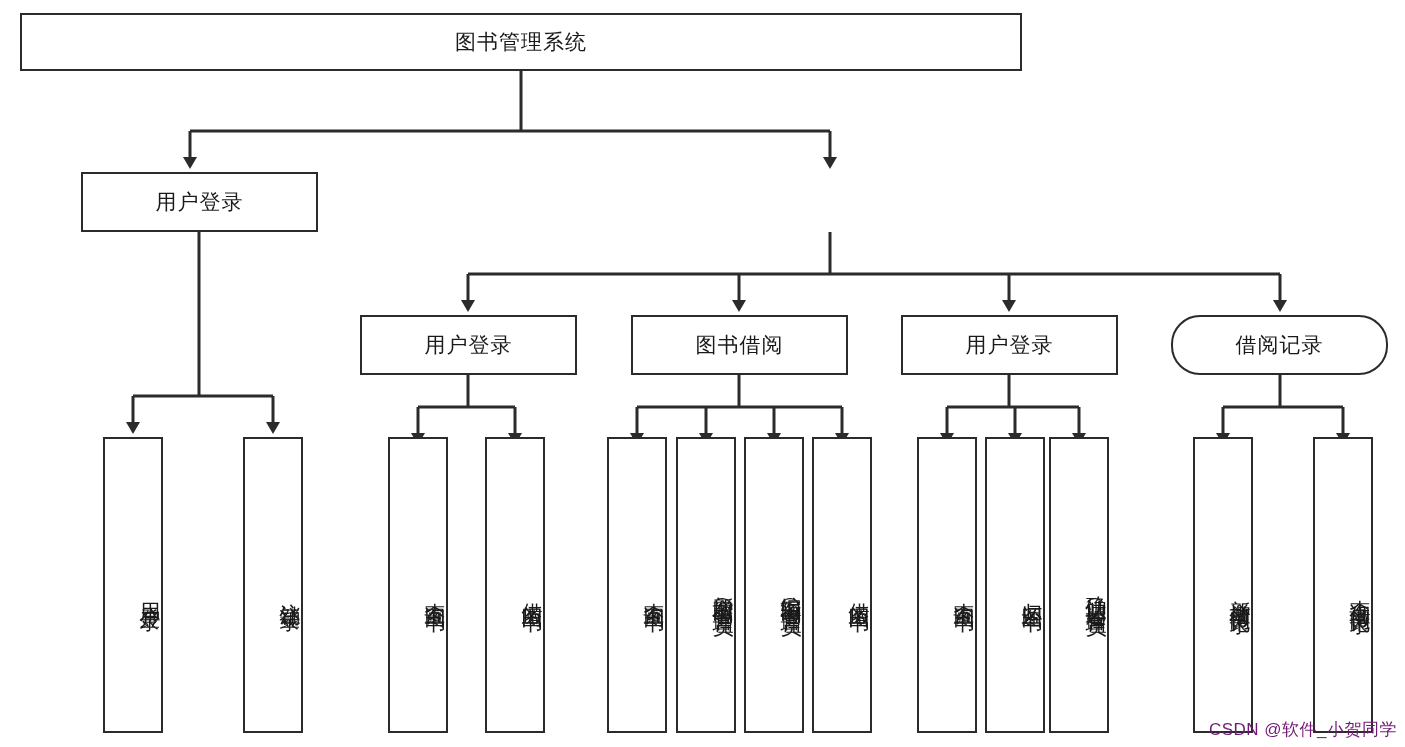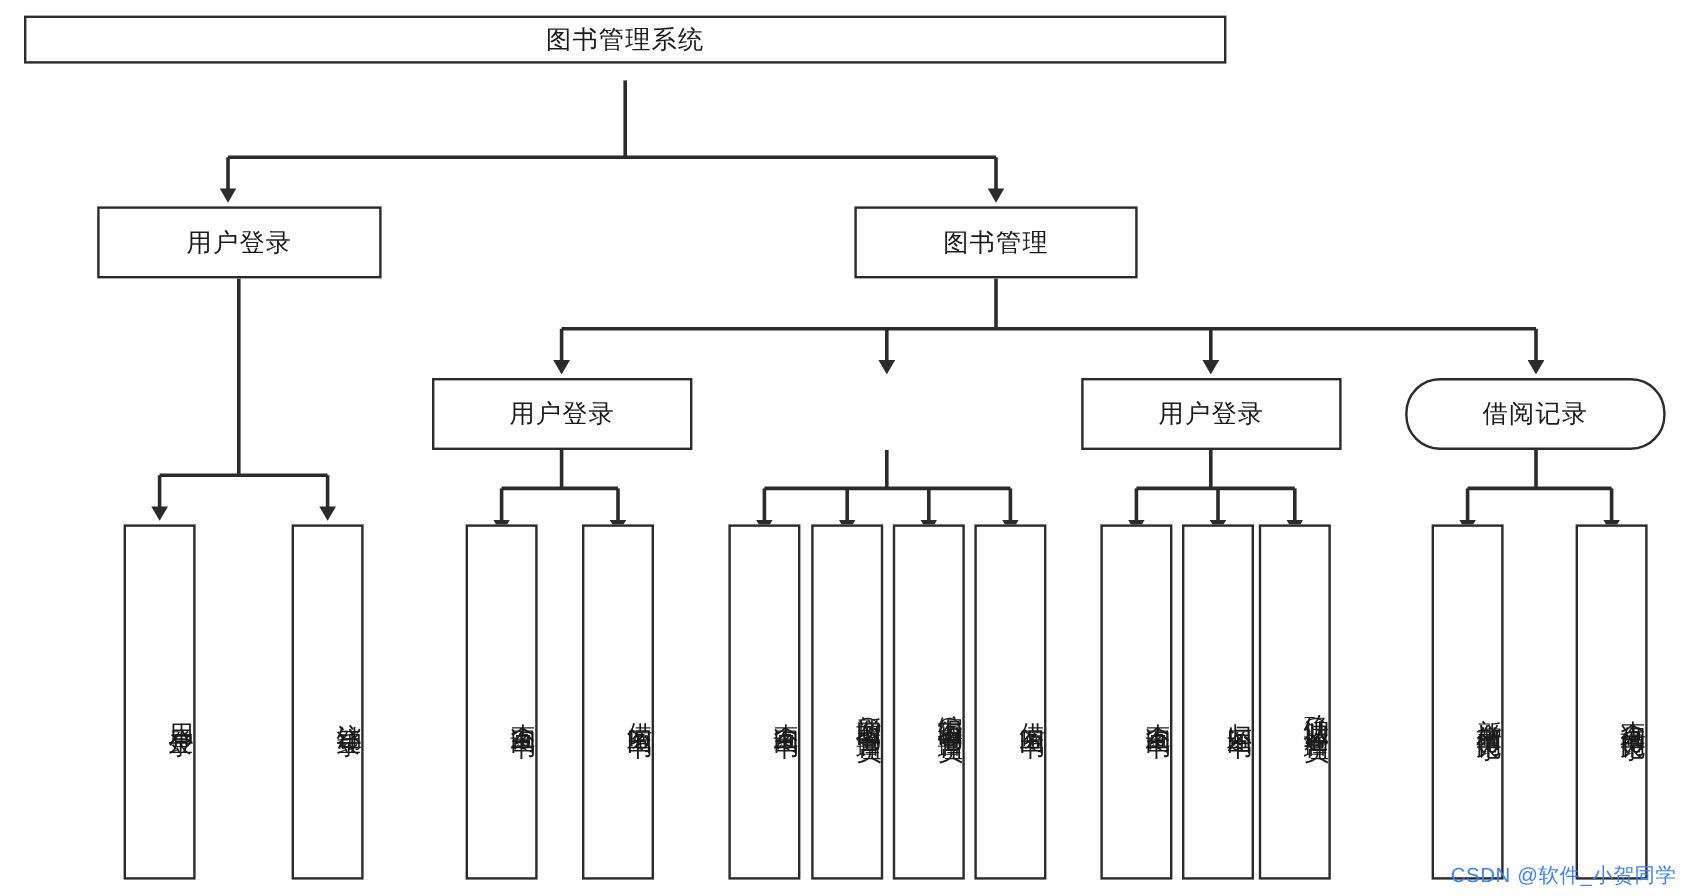--- a/index.html
+++ b/index.html
@@ -50,21 +50,21 @@
     top: 0;
     width: 1405px;
     height: 747px;
     pointer-events: none;
   }
   #watermark {
     position: absolute;
     right: 8px;
     bottom: 6px;
     font-size: 17px;
-    color: #3b82f6;
+    color: #701a75;
     letter-spacing: 0.5px;
     white-space: nowrap;
   }
 </style>
 </head>
 <body>
 
 <div id="canvas">
 
   <svg id="wires" viewBox="0 0 1405 747">
@@ -110,33 +110,33 @@
       <path d="M1015,407 L1015,434" marker-end="url(#arrow)"></path>
       <path d="M1079,407 L1079,434" marker-end="url(#arrow)"></path>
 
       <path d="M1280,375 L1280,407"></path>
       <path d="M1223,407 L1343,407"></path>
       <path d="M1223,407 L1223,434" marker-end="url(#arrow)"></path>
       <path d="M1343,407 L1343,434" marker-end="url(#arrow)"></path>
     </g>
   </svg>
 
-  <div class="node horiz" style="left:20px; top:13px; width:1002px; height:40px;">
+  <div class="node horiz" style="left:20px; top:13px; width:1002px; height:58px;">
     <span>图书管理系统</span>
   </div>
 
   <div class="node horiz" style="left:81px; top:172px; width:237px; height:60px;">
     <span>用户登录</span>
   </div>
-  <div class="node horiz" style="left:712px; top:172px; width:236px; height:60px;">
-    <span>图书管理</span>
-  </div>
 
   <div class="node horiz" style="left:360px; top:315px; width:217px; height:60px;">
     <span>用户登录</span>
+  </div>
+  <div class="node horiz" style="left:631px; top:315px; width:217px; height:60px;">
+    <span>图书借阅</span>
   </div>
   <div class="node horiz" style="left:901px; top:315px; width:217px; height:60px;">
     <span>用户登录</span>
   </div>
   <div class="node horiz" style="left:1171px; top:315px; width:217px; height:60px;border-radius:29px;">
     <span>借阅记录</span>
   </div>
 
   <div class="node vert" style="left:103px; top:437px; width:60px; height:296px;">
     <span>用户登录</span>

